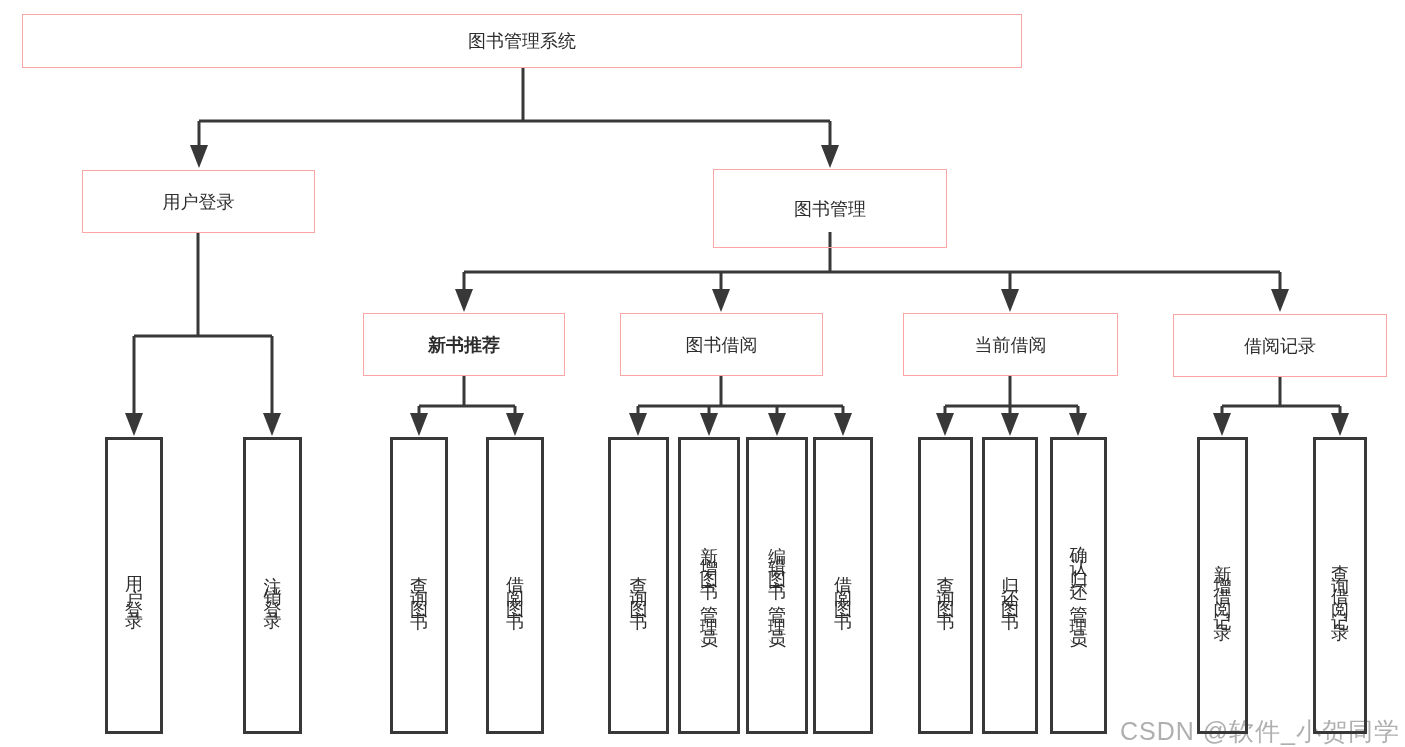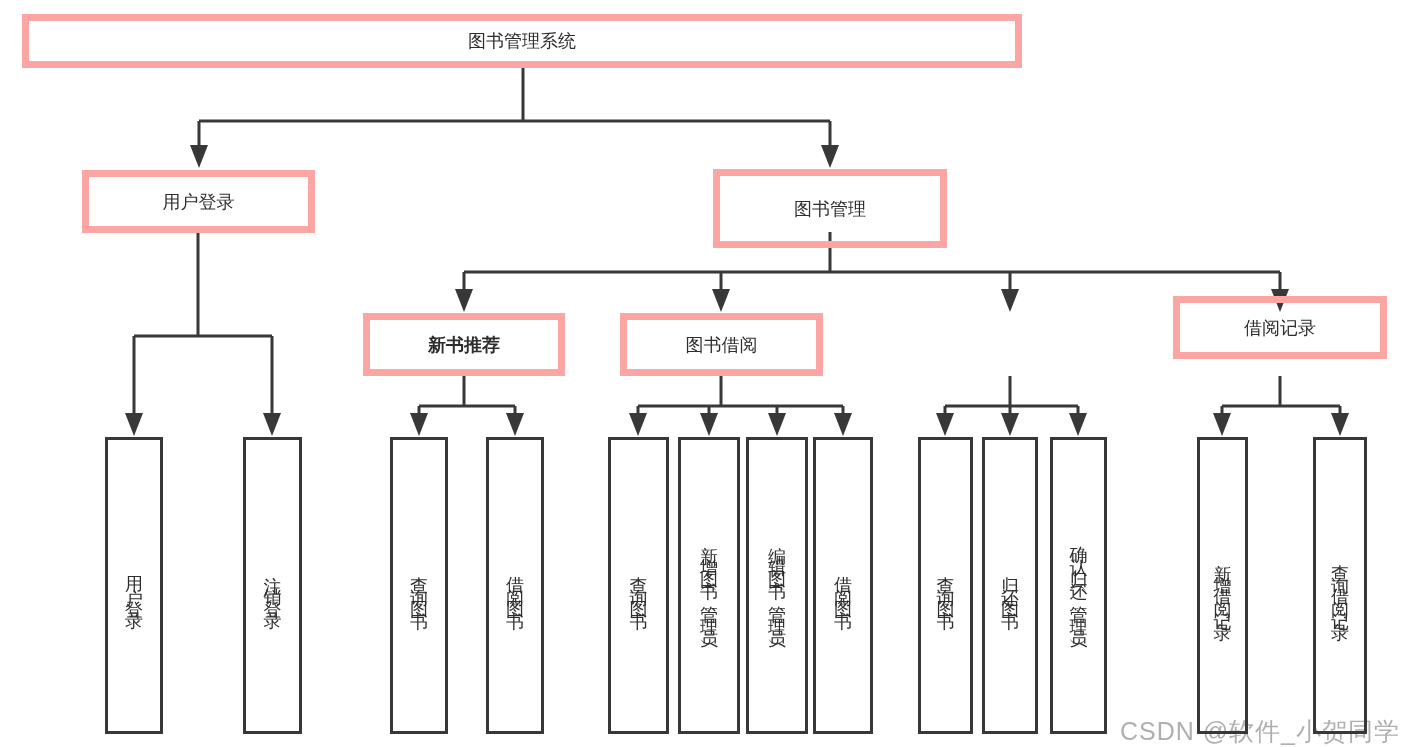--- a/index.html
+++ b/index.html
@@ -23,21 +23,21 @@
     top: 715px;
     font-size: 25px;
     letter-spacing: 1px;
     color: rgba(155, 155, 155, 0.8);
     white-space: nowrap;
   }
   .hbox {
     position: absolute;
     z-index: 3;
     box-sizing: border-box;
-    border: 7px solid #fca5a5;
+    border: 1px solid #fca5a5;
     background: transparent;
     display: flex;
     align-items: center;
     justify-content: center;
     font-size: 18px;
     color: #2d2d2d;
     white-space: nowrap;
   }
   .vbox {
     position: absolute;
@@ -108,21 +108,24 @@
   <div class="hbox" style="left:713px; top:169px; width:234px; height:79px;">
     <span>图书管理</span>
   </div>
 
   <div class="hbox" style="left:363px; top:313px; width:202px; height:63px;font-weight:bold;">
     <span>新书推荐</span>
   </div>
   <div class="hbox" style="left:620px; top:313px; width:203px; height:63px;">
     <span>图书借阅</span>
   </div>
-  <div class="hbox" style="left:1173px; top:296px; width:214px; height:63px;">
+  <div class="hbox" style="left:903px; top:313px; width:215px; height:63px;">
+    <span>当前借阅</span>
+  </div>
+  <div class="hbox" style="left:1173px; top:314px; width:214px; height:63px;">
     <span>借阅记录</span>
   </div>
 
   <div class="vbox" style="left:105px; top:437px; width:58px; height:297px;">
     <span class="vlabel">用户登录</span>
   </div>
   <div class="vbox" style="left:243px; top:437px; width:59px; height:297px;">
     <span class="vlabel">注销登录</span>
   </div>
 

